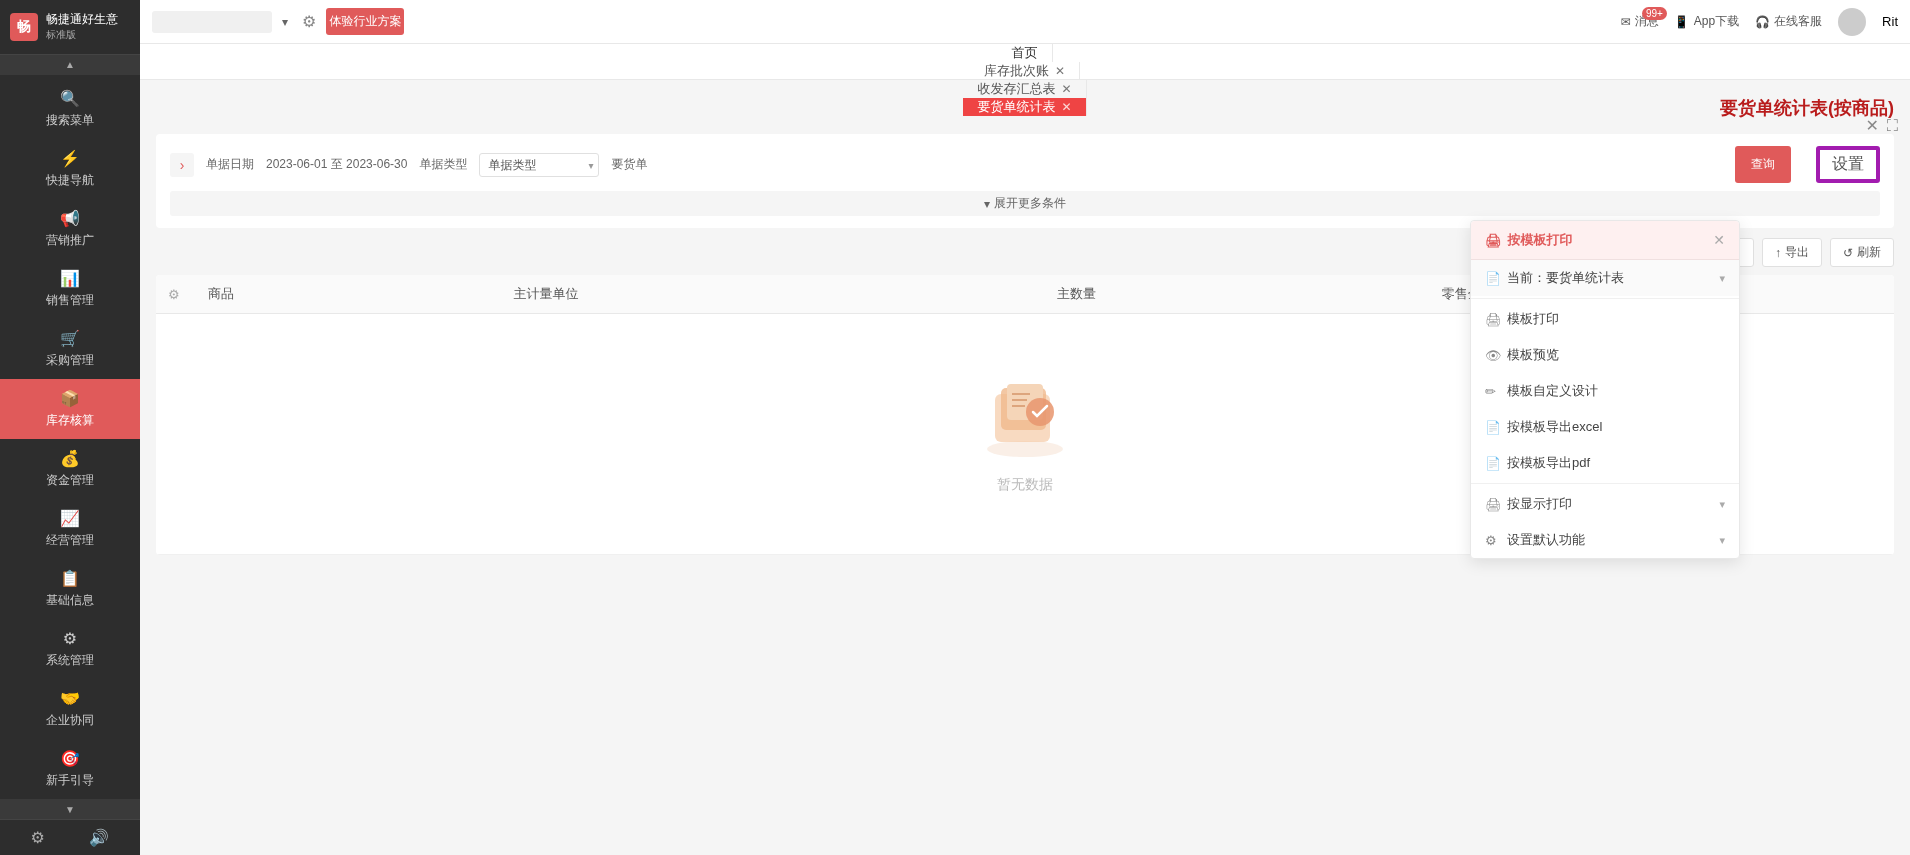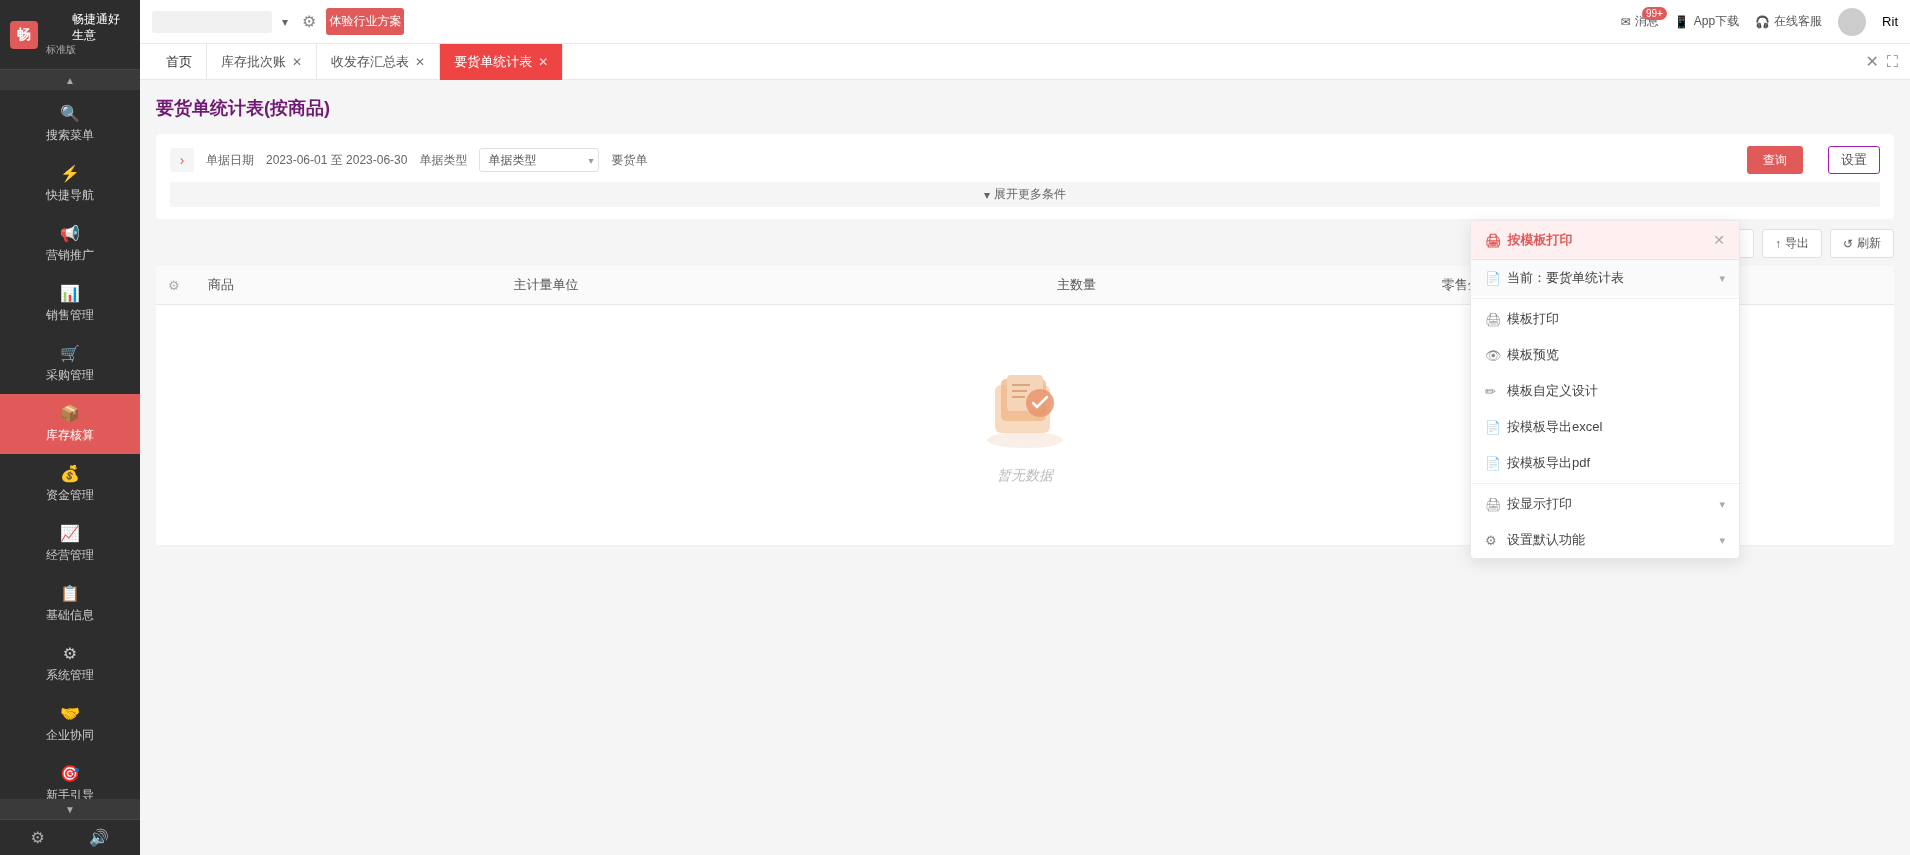--- a/index.html
+++ b/index.html
@@ -2,21 +2,21 @@
 <html><head>
   <meta charset="utf-8">
   <style>
     * { margin: 0; padding: 0; box-sizing: border-box; }
     body { font-family: 'Microsoft YaHei', Arial, sans-serif; font-size: 13px; background: #f5f5f5; display: flex; height: 855px; overflow: hidden; }
 
     
     .sidebar { width: 140px; background: #2d2d2d; color: #ccc; display: flex; flex-direction: column; height: 100%; flex-shrink: 0; }
     .sidebar-logo { padding: 12px 10px; display: flex; align-items: center; gap: 8px; border-bottom: 1px solid #444; }
     .sidebar-logo-icon { width: 28px; height: 28px; background: #e05a5a; border-radius: 4px; display: flex; align-items: center; justify-content: center; color: white; font-size: 14px; font-weight: bold; flex-shrink: 0; }
-    .sidebar-logo-text { font-size: 12px; color: #fff; line-height: 1.3; margin-left: 26px; }
+    .sidebar-logo-text { font-size: 12px; color: #fff; line-height: 1.3; }
     .sidebar-logo-badge { font-size: 10px; color: #aaa; }
     .sidebar-menu { flex: 1; overflow-y: auto; padding: 4px 0; }
     .sidebar-item { display: flex; flex-direction: column; align-items: center; padding: 10px 6px; cursor: pointer; color: #ccc; font-size: 12px; gap: 4px; }
     .sidebar-item.active { background: #e05a5a; color: #fff; }
     .sidebar-item .icon { font-size: 16px; }
     .sidebar-scroll-btn { width: 100%; height: 20px; background: #3a3a3a; display: flex; align-items: center; justify-content: center; color: #aaa; cursor: pointer; font-size: 10px; }
     .sidebar-bottom { display: flex; justify-content: space-around; padding: 8px; border-top: 1px solid #444; }
     .sidebar-bottom-btn { color: #aaa; cursor: pointer; font-size: 16px; }
 
     
@@ -27,65 +27,65 @@
     .topbar-search { background: #f0f0f0; border: none; border-radius: 3px; padding: 4px 10px; font-size: 12px; color: #999; width: 120px; }
     .topbar-dropdown { font-size: 12px; color: #666; display: flex; align-items: center; gap: 3px; cursor: pointer; }
     .topbar-settings { font-size: 16px; color: #888; cursor: pointer; margin-left: 4px; }
     .topbar-promo { background: #e05a5a; color: #fff; border: none; border-radius: 3px; padding: 5px 3px; font-size: 12px; cursor: pointer; }
     .topbar-right { margin-left: auto; display: flex; align-items: center; gap: 16px; }
     .topbar-right-item { display: flex; align-items: center; gap: 4px; font-size: 12px; color: #555; cursor: pointer; position: relative; }
     .badge { background: #e05a5a; color: #fff; border-radius: 8px; padding: 1px 4px; font-size: 10px; position: absolute; top: -6px; right: -8px; }
     .avatar { width: 28px; height: 28px; background: #ccc; border-radius: 50%; display: flex; align-items: center; justify-content: center; color: #fff; font-size: 12px; }
 
     
-    .tabs { height: 36px; background: #fff; display: flex; align-items: center; padding: 0 12px; border-bottom: 1px solid #e8e8e8; flex-shrink: 0; gap: 0; }
+    .tabs { height: 36px; background: #fff; display: flex; align-items: center; padding: 0 12px; border-bottom: 1px solid #e8e8e8; flex-shrink: 0; gap: 0; flex-direction: column; }
     .tab { padding: 0 14px; height: 36px; display: flex; align-items: center; gap: 6px; font-size: 13px; color: #555; cursor: pointer; border-right: 1px solid #e8e8e8; }
     .tab.home { color: #333; }
     .tab.active { background: #ef4444; color: #fff; }
     .tab-close { font-size: 12px; cursor: pointer; opacity: 0.8; }
     .tabs-right { margin-left: auto; display: flex; align-items: center; gap: 8px; }
     .tabs-right-btn { font-size: 16px; color: #888; cursor: pointer; }
 
     
     .content { flex: 1; overflow: auto; padding: 16px; position: relative; }
 
     
-    .page-title { font-size: 18px; font-weight: bold; color: #701a75; margin-bottom: 14px; }
+    .page-title { font-size: 18px; font-weight: bold; color: #b91c1c; margin-bottom: 14px; text-align: right; }
 
     
     .filter-bar { background: #fff; border-radius: 4px; padding: 12px 14px; margin-bottom: 10px; }
     .filter-row { display: flex; align-items: center; gap: 12px; flex-wrap: wrap; }
     .filter-expand-btn { background: #f5f5f5; border: none; border-radius: 3px; padding: 4px 10px; font-size: 12px; color: #666; cursor: pointer; display: flex; align-items: center; gap: 4px; width: 100%; justify-content: center; margin-top: 8px; }
     .filter-label { font-size: 12px; color: #666; white-space: nowrap; }
     .filter-nav { display: flex; align-items: center; gap: 4px; }
     .filter-nav-btn { padding: 3px 8px; border: 1px solid #e0e0e0; border-radius: 3px; font-size: 12px; color: #555; cursor: pointer; background: #fff; }
     .filter-nav-btn.active { background: #e05a5a; color: #fff; border-color: #e05a5a; }
     .filter-date-range { font-size: 12px; color: #666; text-align: center; }
     .filter-select { border: 1px solid #e0e0e0; border-radius: 3px; padding: 4px 24px 4px 8px; font-size: 12px; color: #555; background: #fff; cursor: pointer; appearance: none; min-width: 120px; }
     .filter-select-wrap { position: relative; display: inline-block; }
     .filter-select-wrap::after { content: '▾'; position: absolute; right: 6px; top: 50%; transform: translateY(-50%); color: #999; font-size: 10px; pointer-events: none; }
     .query-btn { background: #e05a5a; color: #fff; border: none; border-radius: 3px; padding: 5px 16px; font-size: 12px; cursor: pointer; }
-    .settings-btn { border: 1px solid #a21caf; background: #fff; border-radius: 3px; padding: 4px 12px; font-size: 13px; color: #555; cursor: pointer; }
+    .settings-btn { border: 4px solid #a21caf; background: #fff; border-radius: 3px; padding: 4px 12px; font-size: 16px; color: #555; cursor: pointer; }
 
     
     .toolbar { display: flex; align-items: center; gap: 8px; margin-bottom: 8px; }
     .print-btn { background: #fff; border: 1px solid #e0e0e0; border-radius: 3px; padding: 5px 12px; font-size: 12px; color: #555; cursor: pointer; display: flex; align-items: center; gap: 4px; }
     .export-btn { background: #fff; border: 1px solid #e0e0e0; border-radius: 3px; padding: 5px 12px; font-size: 12px; color: #555; cursor: pointer; display: flex; align-items: center; gap: 4px; }
     .refresh-btn { background: #fff; border: 1px solid #e0e0e0; border-radius: 3px; padding: 5px 12px; font-size: 12px; color: #555; cursor: pointer; display: flex; align-items: center; gap: 4px; }
     .more-btn { color: #888; cursor: pointer; font-size: 16px; padding: 0 6px; }
 
     
     .table-wrap { background: #fff; border-radius: 4px; overflow: hidden; }
     .data-table { width: 100%; border-collapse: collapse; }
     .data-table th { background: #fafafa; border-bottom: 1px solid #e8e8e8; padding: 10px 12px; text-align: left; font-size: 13px; color: #555; font-weight: normal; }
     .data-table td { border-bottom: 1px solid #f0f0f0; padding: 10px 12px; font-size: 13px; color: #333; }
     .table-settings-icon { color: #aaa; cursor: pointer; }
 
     
-    .empty-state { display: flex; flex-direction: column; align-items: center; justify-content: center; padding: 60px 0; font-style: italic; }
+    .empty-state { display: flex; flex-direction: column; align-items: center; justify-content: center; padding: 60px 0; }
     .empty-icon { width: 100px; height: 90px; position: relative; margin-bottom: 12px; }
     .empty-text { color: #bbb; font-size: 14px; }
 
     
     .dropdown-menu { position: absolute; top: 140px; right: 170px; background: #fff; border: 1px solid #e8e8e8; border-radius: 4px; box-shadow: 0 4px 16px rgba(0,0,0,0.1); z-index: 100; width: 270px; }
     .dropdown-header { background: #fef0f0; padding: 10px 14px; display: flex; align-items: center; justify-content: space-between; border-bottom: 1px solid #f0e0e0; border-radius: 4px 4px 0 0; }
     .dropdown-header-title { color: #e05a5a; font-size: 13px; font-weight: bold; display: flex; align-items: center; gap: 6px; }
     .dropdown-close-btn { color: #aaa; cursor: pointer; font-size: 14px; }
     .dropdown-item { padding: 9px 14px 9px 36px; display: flex; align-items: center; gap: 8px; font-size: 13px; color: #444; cursor: pointer; position: relative; }
     .dropdown-item-icon { position: absolute; left: 14px; color: #888; font-size: 13px; }

